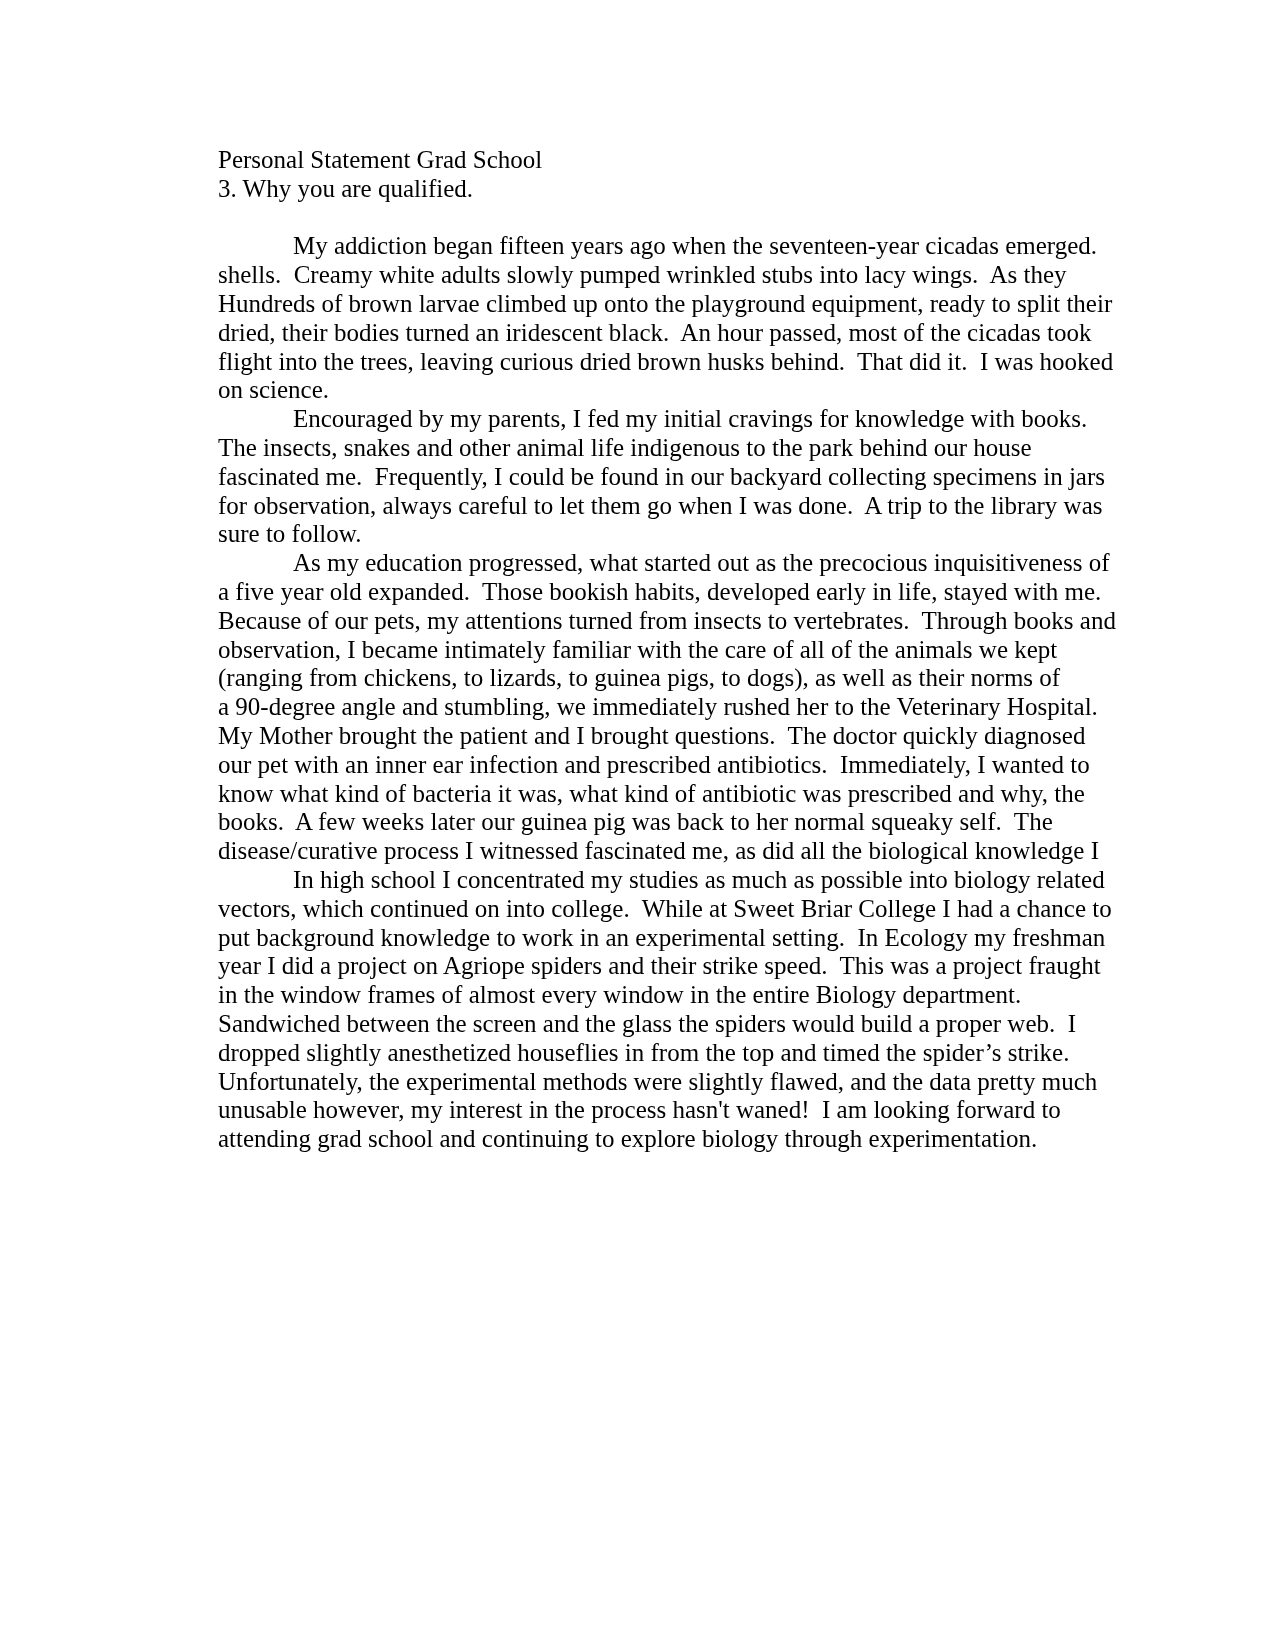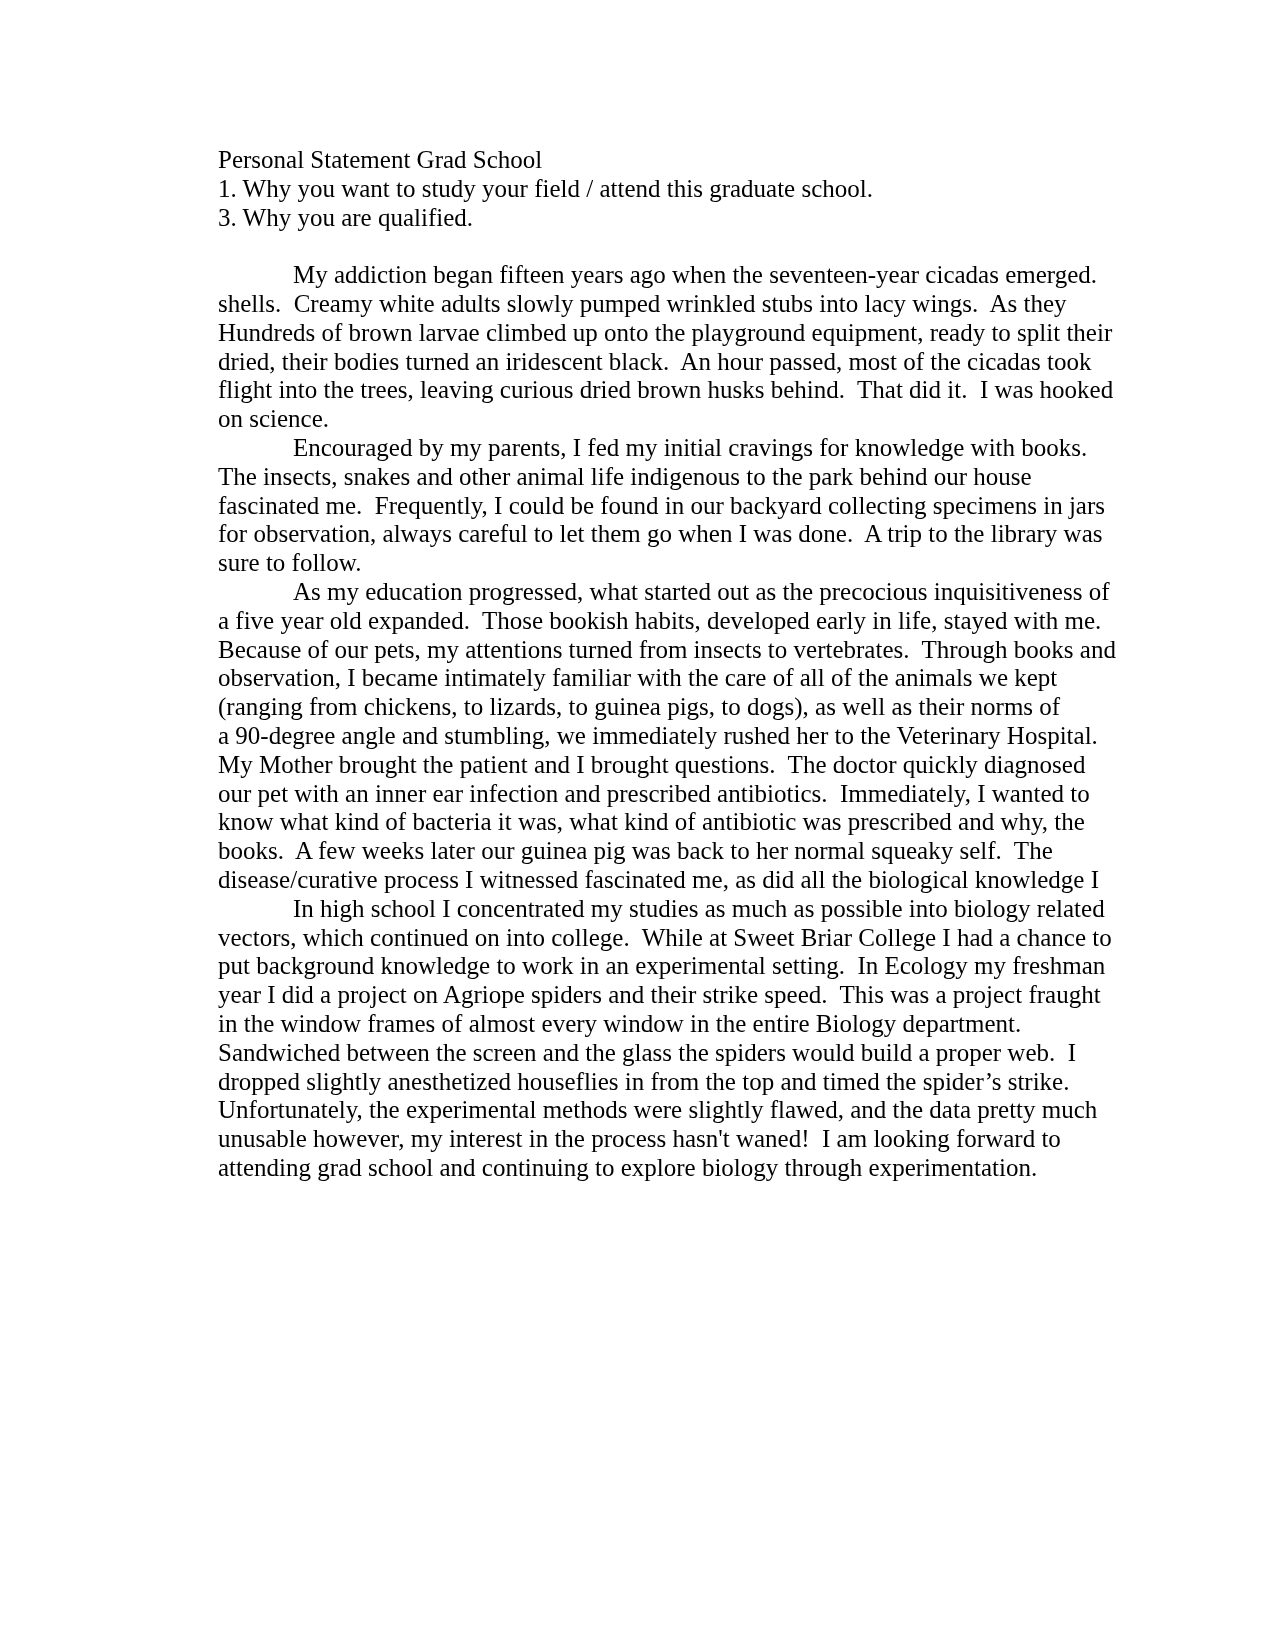--- a/index.html
+++ b/index.html
@@ -44,21 +44,20 @@
     padding-left: 75px;
   }
 </style>
 </head>
 <body>
 
 <div class="page">
   <div class="textblock">
     <div class="line">Personal Statement Grad School</div>
     <div id="questions">
-        <div class="line">1. Why you want to study your field / attend this graduate school.</div>
         <div class="line">3. Why you are qualified.</div>
       </div>
     <div class="line blank"> </div>
     <div id="paragraphs">
         <div class="paragraph">
           <div class="line first">My addiction began fifteen years ago when the seventeen-year cicadas emerged.</div>
           <div class="line">shells.  Creamy white adults slowly pumped wrinkled stubs into lacy wings.  As they</div>
           <div class="line">Hundreds of brown larvae climbed up onto the playground equipment, ready to split their</div>
           <div class="line">dried, their bodies turned an iridescent black.  An hour passed, most of the cicadas took</div>
           <div class="line">flight into the trees, leaving curious dried brown husks behind.  That did it.  I was hooked</div>

